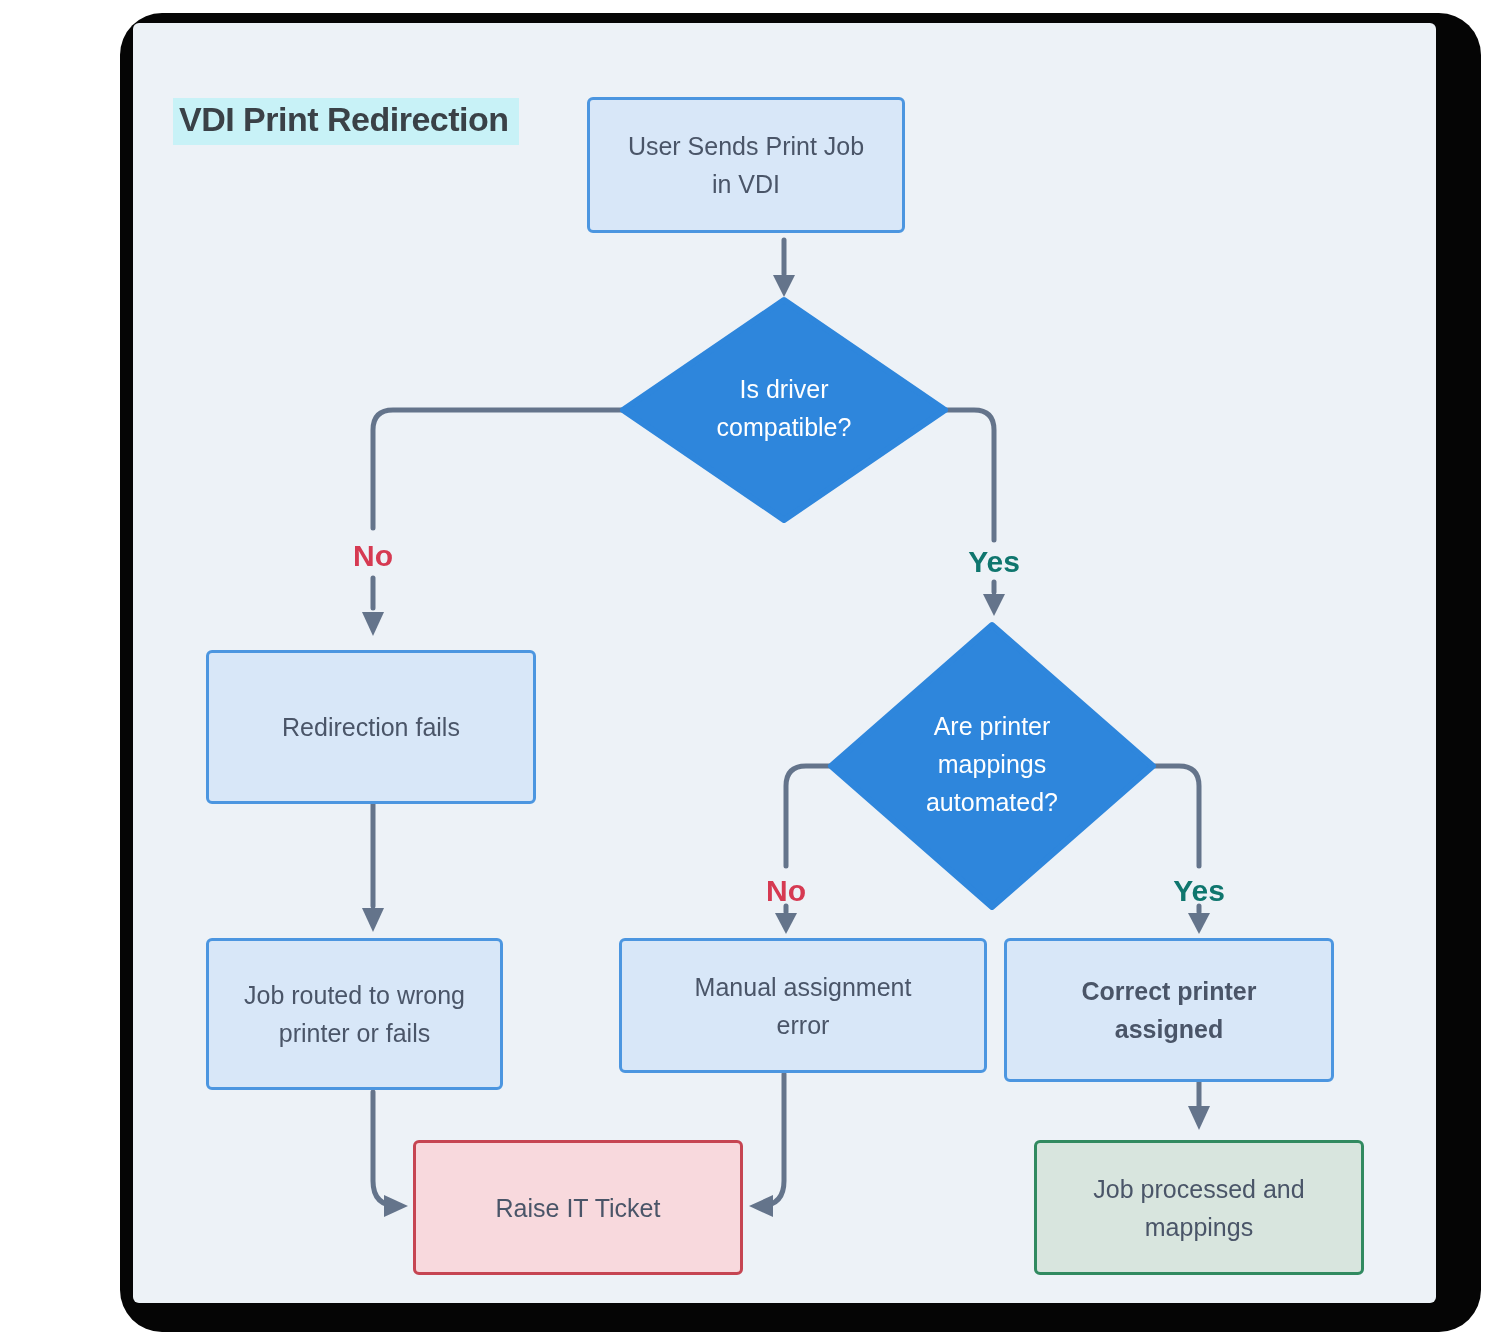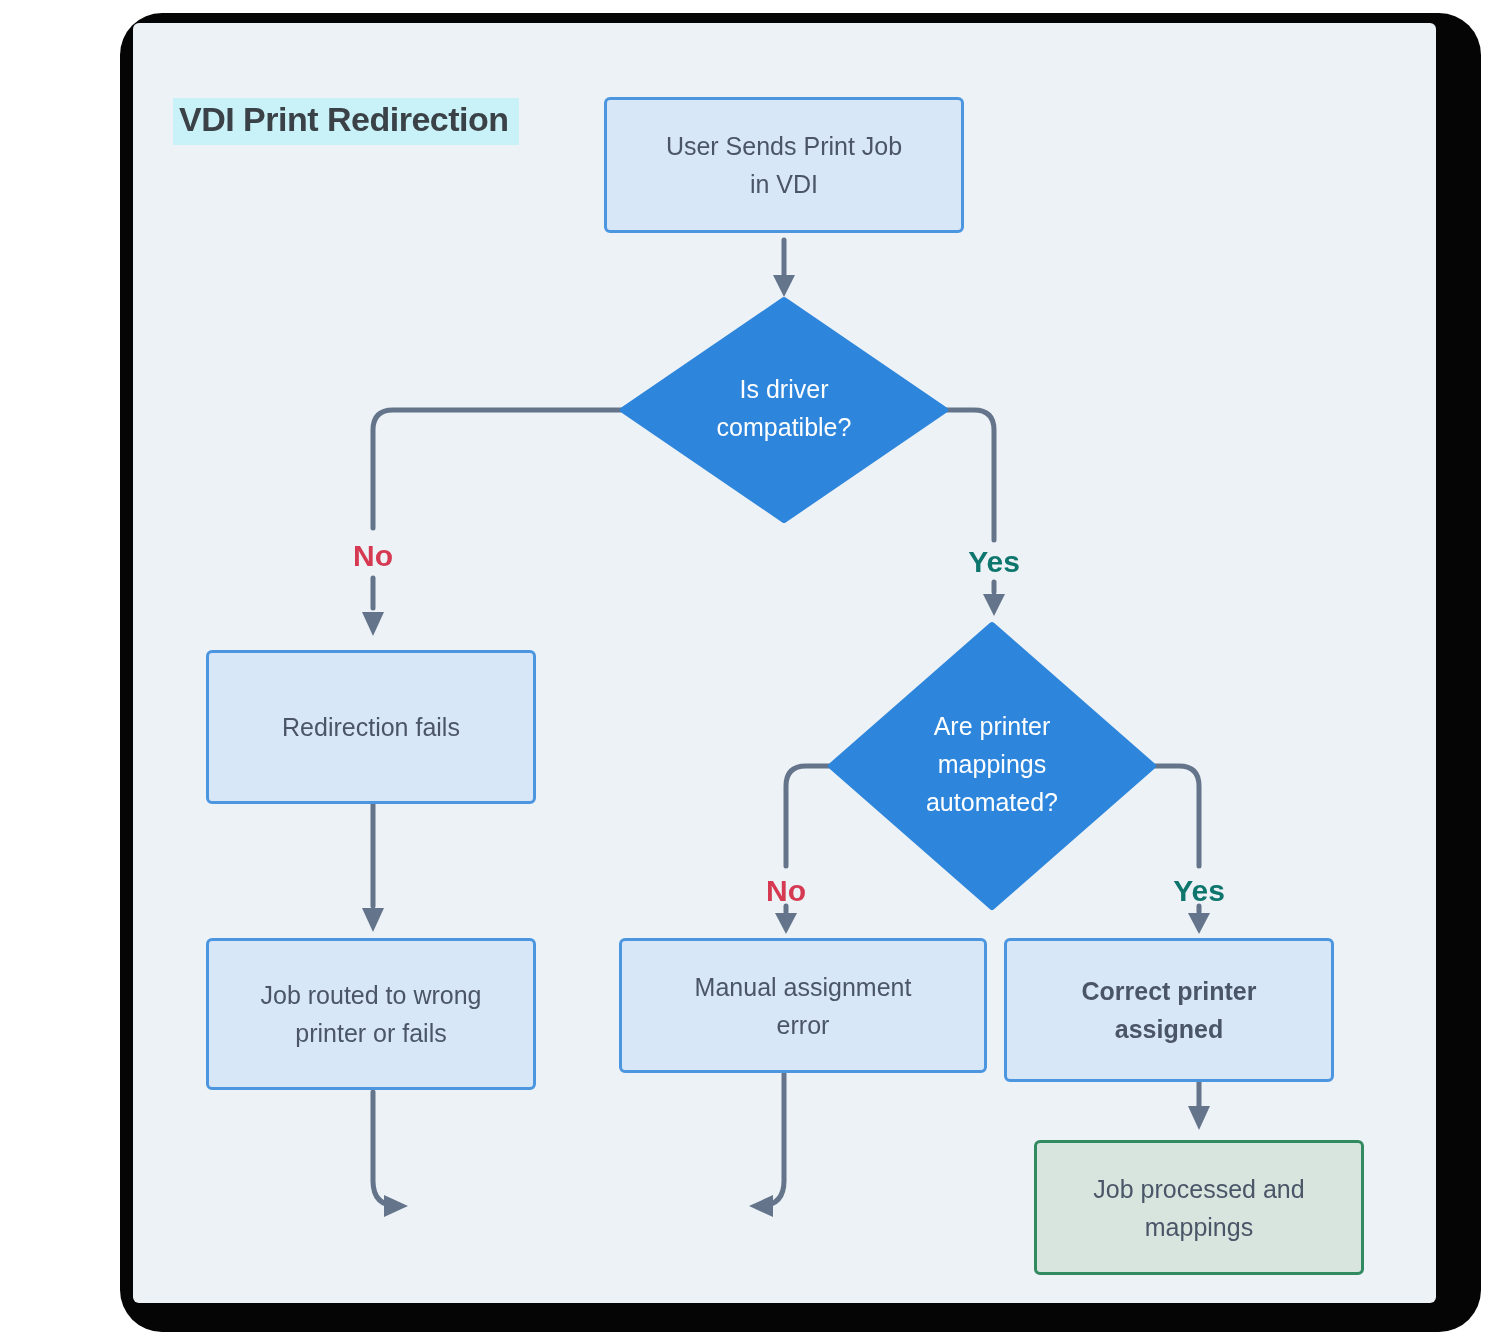--- a/index.html
+++ b/index.html
@@ -53,23 +53,23 @@
   .edge-label.no{color:#D63A52;}
   .edge-label.yes{color:#0f766e;}
   #diagram-title{
     position:absolute;left:137px;top:98px;
     background:#C8F2F7;
     padding:2px 10px 6px 6px;
     font-size:34px;font-weight:800;color:#3A4147;
     letter-spacing:-0.5px;
   }
   
-  #node-start{left:568px;top:97px;width:360px;height:136px;}
+  #node-start{left:551px;top:97px;width:318px;height:136px;}
   #node-redirection-fails{left:170px;top:650px;width:330px;height:154px;}
-  #node-job-wrong{left:170px;top:938px;width:330px;height:152px;}
+  #node-job-wrong{left:170px;top:938px;width:297px;height:152px;}
   #node-raise-ticket{left:377px;top:1140px;width:330px;height:135px;}
   #node-manual-error{left:583px;top:938px;width:368px;height:135px;}
   #node-correct-printer{left:968px;top:938px;width:330px;height:144px;font-weight:bold;}
   #node-job-printed{left:998px;top:1140px;width:330px;height:135px;}
   #d1-label{left:598px;top:370px;}
   #d2-label{left:806px;top:707px;}
   #label-d1-no{left:337px;top:539px;}
   #label-d1-yes{left:958px;top:545px;}
   #label-d2-no{left:750px;top:874px;}
   #label-d2-yes{left:1163px;top:874px;}
@@ -132,20 +132,21 @@
 compatible?</div>
 
   <div class="edge-label no" id="label-d1-no">No</div>
   <div class="edge-label yes" id="label-d1-yes">Yes</div>
 
   <div class="node process" id="node-redirection-fails">Redirection fails</div>
 
   <div class="node process" id="node-job-wrong">Job routed to wrong
 printer or fails</div>
 
+  <div class="node danger" id="node-raise-ticket">Raise IT Ticket</div>
 
   <div class="diamond-label" id="d2-label">Are printer
 mappings
 automated?</div>
 
   <div class="edge-label no" id="label-d2-no">No</div>
   <div class="edge-label yes" id="label-d2-yes">Yes</div>
 
   <div class="node process" id="node-manual-error">Manual assignment
 error</div>

